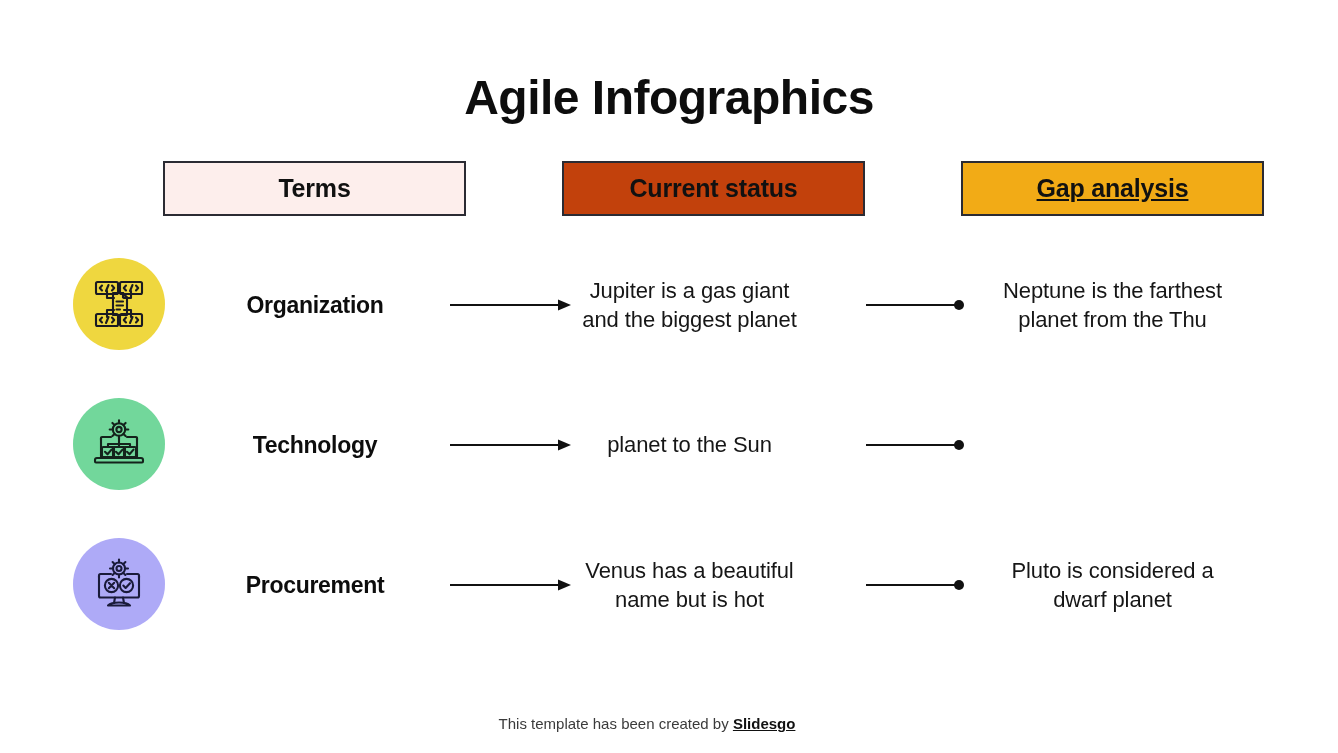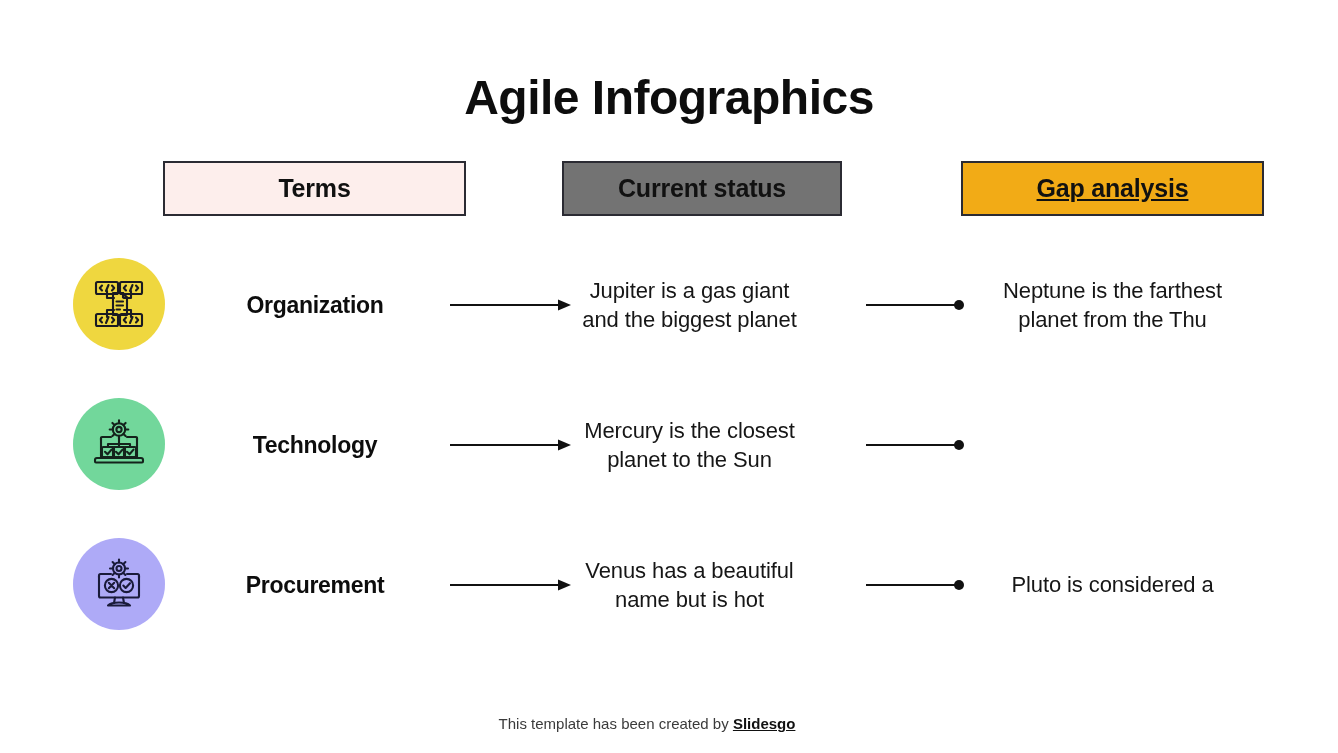--- a/index.html
+++ b/index.html
@@ -51,21 +51,21 @@
     border: 2px solid #2b2b33;
     display: flex;
     align-items: center;
     justify-content: center;
     font-size: 25px;
     font-weight: bold;
     color: #111111;
     letter-spacing: -0.2px;
   }
   .col-header.c1 { left: 163px; width: 303px; background: #fdeeec; align-items: center; }
-  .col-header.c2 { left: 562px; width: 280px; background: #737373; }
+  .col-header.c2 { left: 562px; width: 303px; background: #c2410c; }
   .col-header.c3 { left: 961px; width: 303px; background: #f2ab16; text-decoration: underline; }
 
   
   .row {
     position: absolute;
     left: 0;
     width: 1338px;
     height: 118px;
   }
   .row.r1 { top: 246px; }
@@ -273,21 +273,20 @@
 
     <div class="connector a1">
       <svg width="122" height="20" viewBox="0 0 122 20">
         <line x1="0" y1="10" x2="108" y2="10" stroke="#111111" stroke-width="2.2"></line>
         <polygon points="108,4.5 121,10 108,15.5" fill="#111111"></polygon>
       </svg>
     </div>
 
     <div class="cell-text status">
       <div>
-        <div>Mercury is the closest</div>
         <div>planet to the Sun</div>
       </div>
     </div>
 
     <div class="connector a2">
       <svg width="99" height="20" viewBox="0 0 99 20">
         <line x1="0" y1="10" x2="92" y2="10" stroke="#111111" stroke-width="2.2"></line>
         <circle cx="93" cy="10" r="5" fill="#111111"></circle>
       </svg>
     </div>
@@ -340,20 +339,21 @@
     <div class="connector a2">
       <svg width="99" height="20" viewBox="0 0 99 20">
         <line x1="0" y1="10" x2="92" y2="10" stroke="#111111" stroke-width="2.2"></line>
         <circle cx="93" cy="10" r="5" fill="#111111"></circle>
       </svg>
     </div>
 
     <div class="cell-text gap">
       <div>
         <div>Pluto is considered a</div>
+        <div>dwarf planet</div>
       </div>
     </div>
   </div>
 
   <div class="footer">
     <span>This template has been created by </span><a class="brand">Slidesgo</a>
   </div>
 
 </div>
 

